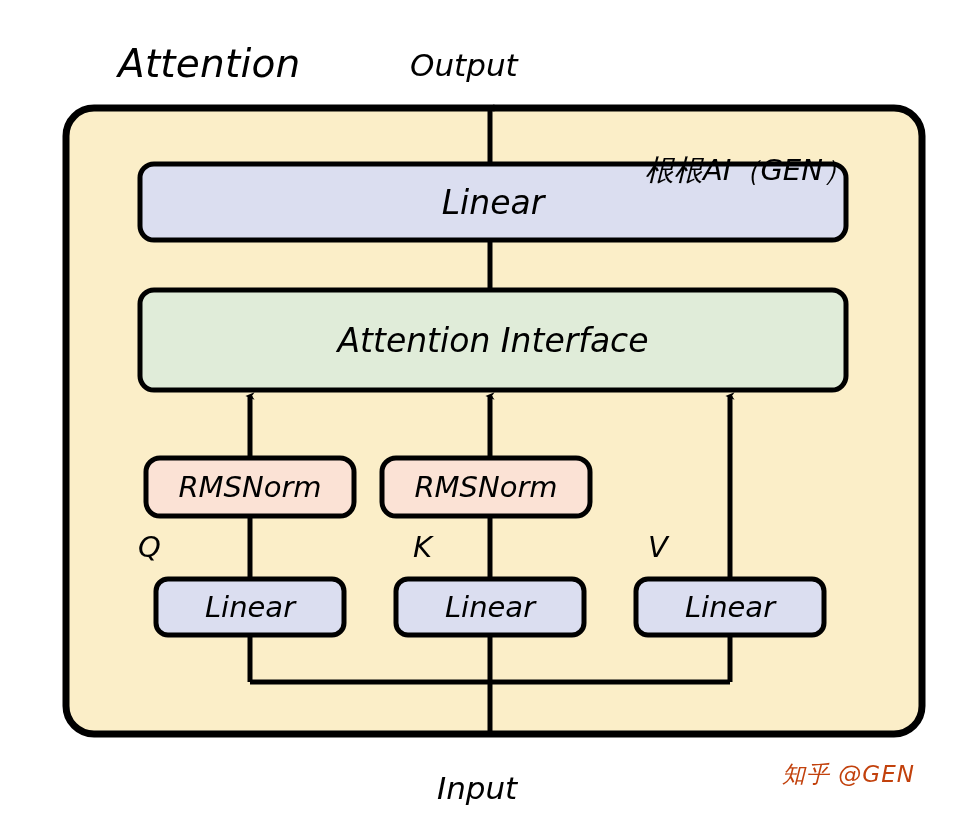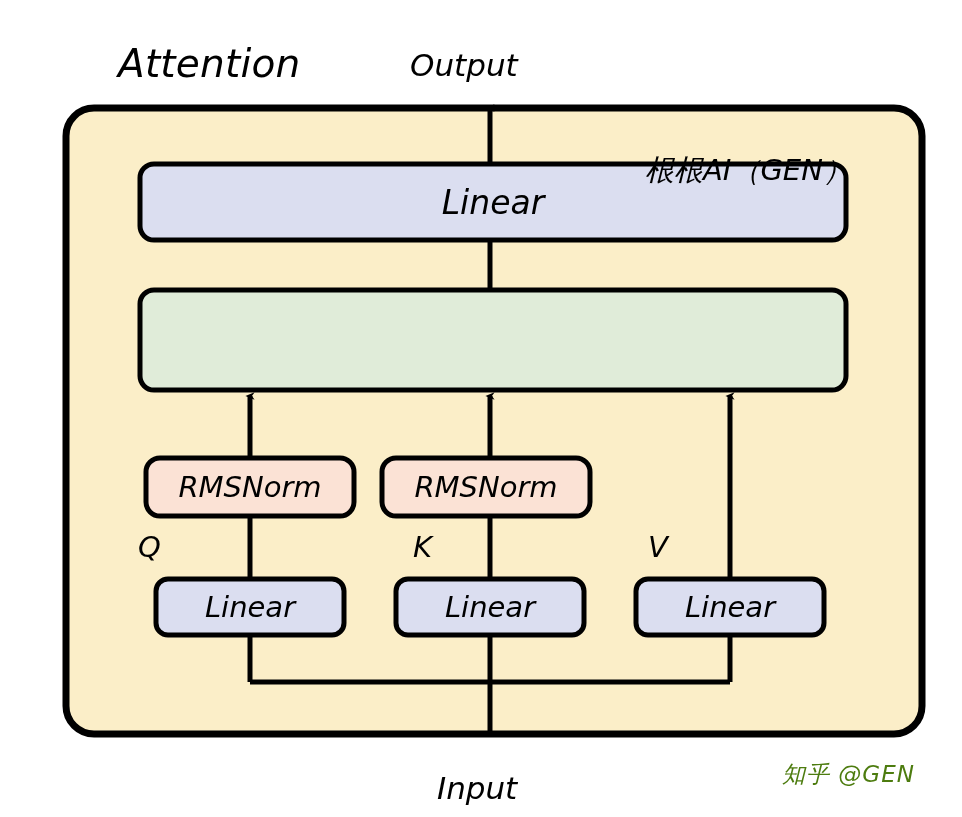--- a/index.html
+++ b/index.html
@@ -63,21 +63,21 @@
     top: 119px;
     font-size: 29px;
     letter-spacing: 0px;
     margin-top: 37px;
   }
 
   .watermark-corner {
     left: 782px;
     top: 763px;
     font-size: 23px;
-    color: #4d7c0f;
+    color: #c2410c;
     letter-spacing: 1px;
   }
 
   .qkv {
     font-size: 29px;
   }
   .qkv-q { left: 138px; top: 533px; }
   .qkv-k { left: 413px; top: 533px; }
   .qkv-v { left: 648px; top: 533px; }
 
@@ -175,20 +175,21 @@
   <div class="lbl watermark-box">根根AI（GEN）</div>
 
   <div class="lbl watermark-corner">知乎 @GEN</div>
 
   <div class="lbl qkv qkv-q">Q</div>
   <div class="lbl qkv qkv-k">K</div>
   <div class="lbl qkv qkv-v">V</div>
 
   <div class="node-text node-linear-top">Linear</div>
 
+  <div class="node-text node-attn">Attention Interface</div>
 
   <div class="node-text node-rms-q">RMSNorm</div>
   <div class="node-text node-rms-k">RMSNorm</div>
 
   <div class="node-text node-lin-q">Linear</div>
   <div class="node-text node-lin-k">Linear</div>
   <div class="node-text node-lin-v">Linear</div>
 
 </div>
 

